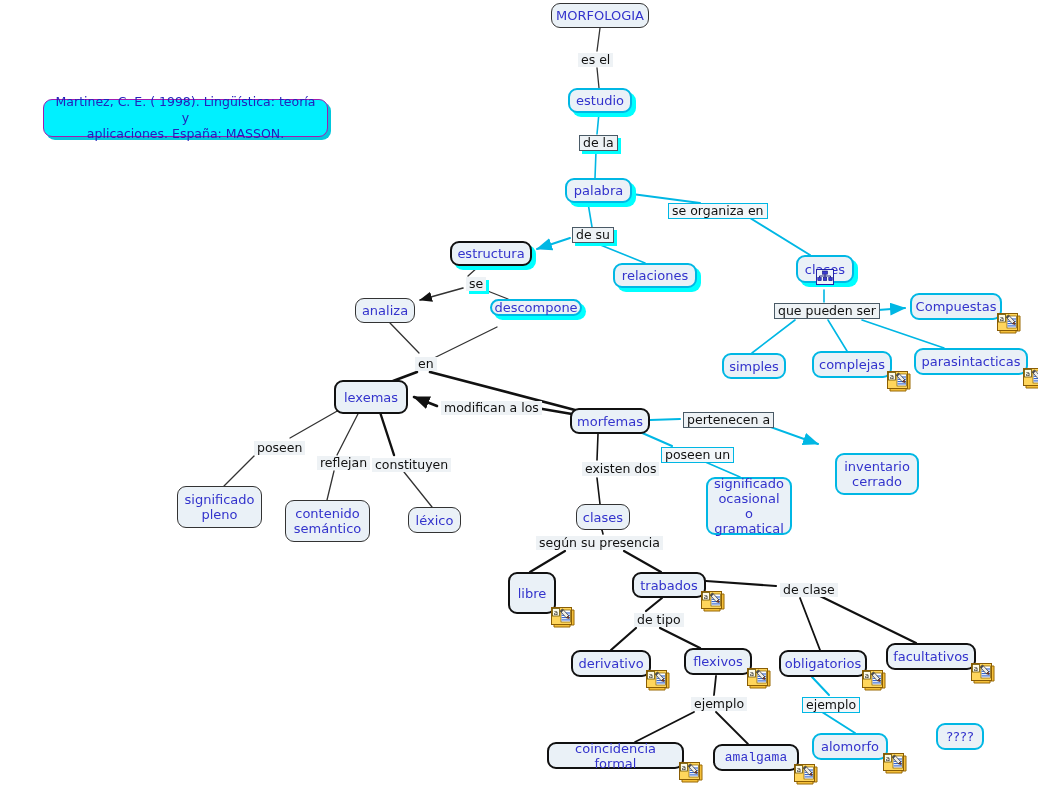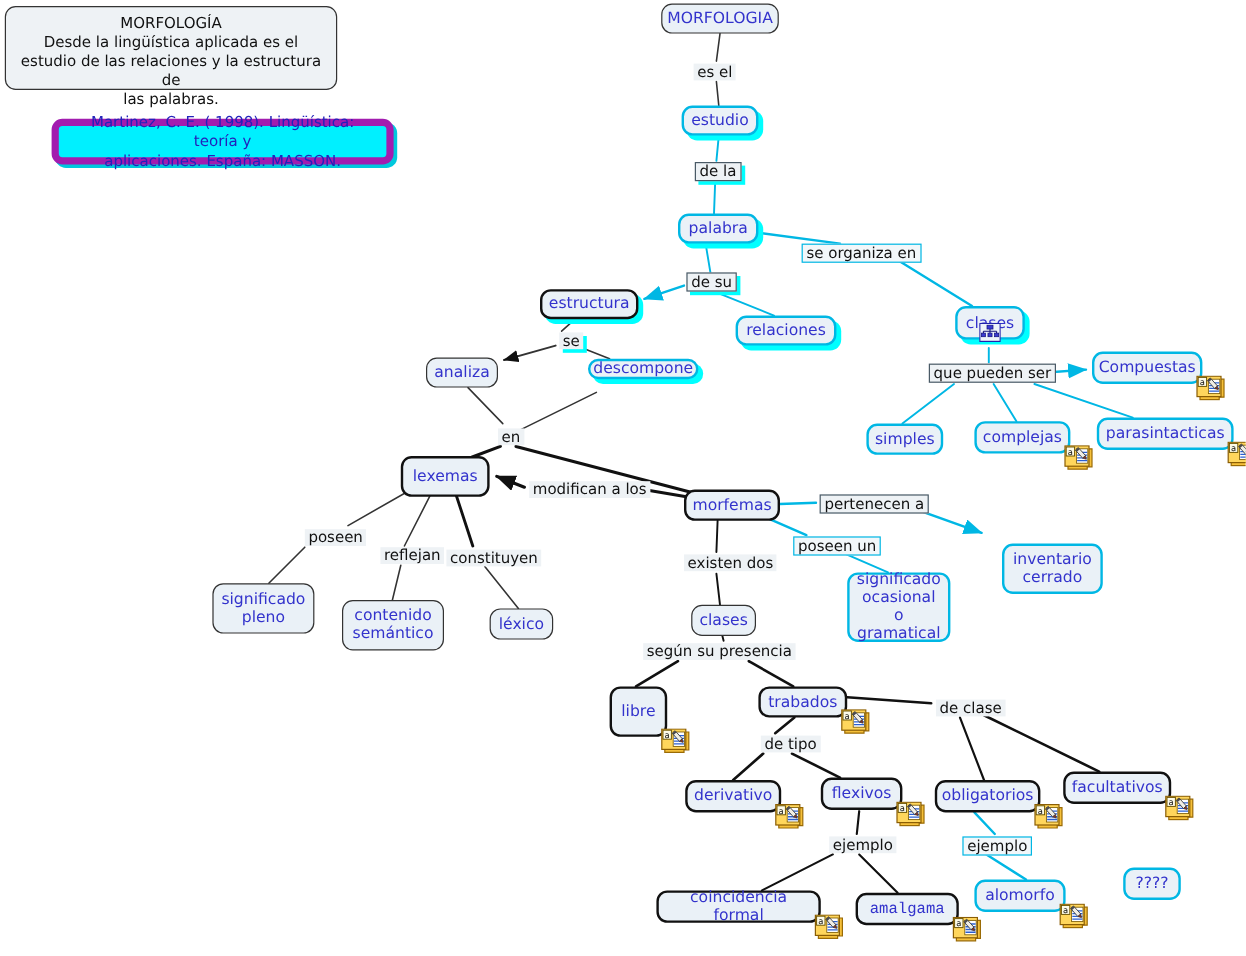--- a/index.html
+++ b/index.html
@@ -54,21 +54,21 @@
   .panel{
     position:absolute;box-sizing:border-box;
     border-radius:9px;padding:5px 8px;
     font-size:12.5px;line-height:16px;text-align:center;
     white-space:pre-line;z-index:5;
   }
   .panel-title{
     background:#eef2f5;border:1px solid #333333;color:#111111;
   }
   .panel-ref{
-    background:#00f0ff;border:6px solid #a21caf;color:#2222bb;
+    background:#00f0ff;border:1px solid #a21caf;color:#2222bb;
     box-shadow:3px 3px 0 0 #00c8dd;
   }
 
   
   .note{
     position:absolute;width:26px;height:21px;z-index:9;
   }
   .note svg{display:block;}
 
   
@@ -137,24 +137,20 @@
         <path d="M 800 598 L 820 650" stroke="#111111" stroke-width="1.8" fill="none" stroke-linecap="round"></path>
         <path d="M 820 596 L 916 643" stroke="#111111" stroke-width="2.2" fill="none" stroke-linecap="round"></path>
         <path d="M 716 676 L 714 695" stroke="#111111" stroke-width="1.8" fill="none" stroke-linecap="round"></path>
         <path d="M 694 712 L 635 742" stroke="#111111" stroke-width="1.8" fill="none" stroke-linecap="round"></path>
         <path d="M 716 712 L 748 744" stroke="#111111" stroke-width="1.8" fill="none" stroke-linecap="round"></path>
         <path d="M 812 677 L 829 695" stroke="#00b7e4" stroke-width="2" fill="none" stroke-linecap="round"></path>
         <path d="M 822 712 L 855 733" stroke="#00b7e4" stroke-width="2" fill="none" stroke-linecap="round"></path>
       </g>
   </svg>
 
-  <div class="panel panel-title" style="left:4px;top:5px;width:277px;height:70px;">MORFOLOGÍA
-Desde la lingüística aplicada es el
-estudio de las relaciones y la estructura de
-las palabras.</div>
 
   <div class="panel panel-ref" style="left:43px;top:99px;width:285px;height:38px;display:flex;align-items:center;justify-content:center;">Martinez, C. E. ( 1998). Lingüística: teoría y
 aplicaciones. España: MASSON.</div>
 
   <div id="node-layer">
       <div class="node b-thin sh-none" style="left: 551px; top: 3px; width: 98px; height: 25px;"><span>MORFOLOGIA</span></div>
       <div class="node b-cyan sh-cyan" style="left: 568px; top: 88px; width: 64px; height: 25px;"><span>estudio</span></div>
       <div class="node b-cyan sh-cyan" style="left: 565px; top: 178px; width: 67px; height: 25px;"><span>palabra</span></div>
       <div class="node b-thick sh-cyan" style="left: 450px; top: 241px; width: 82px; height: 25px;"><span>estructura</span></div>
       <div class="node b-cyan sh-cyan" style="left: 613px; top: 263px; width: 84px; height: 25px;"><span>relaciones</span></div>
@@ -448,20 +444,20 @@
       <div class="llabel darkbox cyanshadow" style="left: 572px; top: 227px;">de su</div>
       <div class="llabel cyanshadow" style="left: 466px; top: 277px;">se</div>
       <div class="llabel darkbox" style="left: 774px; top: 303px;">que pueden ser</div>
       <div class="llabel" style="left: 415px; top: 357px;">en</div>
       <div class="llabel" style="left: 441px; top: 401px;">modifican a los</div>
       <div class="llabel darkbox" style="left: 683px; top: 412px;">pertenecen a</div>
       <div class="llabel boxed" style="left: 661px; top: 447px;">poseen un</div>
       <div class="llabel" style="left: 254px; top: 441px;">poseen</div>
       <div class="llabel" style="left: 317px; top: 456px;">reflejan</div>
       <div class="llabel" style="left: 372px; top: 458px;">constituyen</div>
-      <div class="llabel" style="left: 570px; top: 462px;">existen dos</div>
+      <div class="llabel" style="left: 582px; top: 462px;">existen dos</div>
       <div class="llabel" style="left: 536px; top: 536px;">según su presencia</div>
       <div class="llabel" style="left: 780px; top: 583px;">de clase</div>
       <div class="llabel" style="left: 634px; top: 613px;">de tipo</div>
       <div class="llabel" style="left: 691px; top: 697px;">ejemplo</div>
       <div class="llabel boxed" style="left: 802px; top: 697px;">ejemplo</div>
     </div>
 </div>
 
 </body></html>

